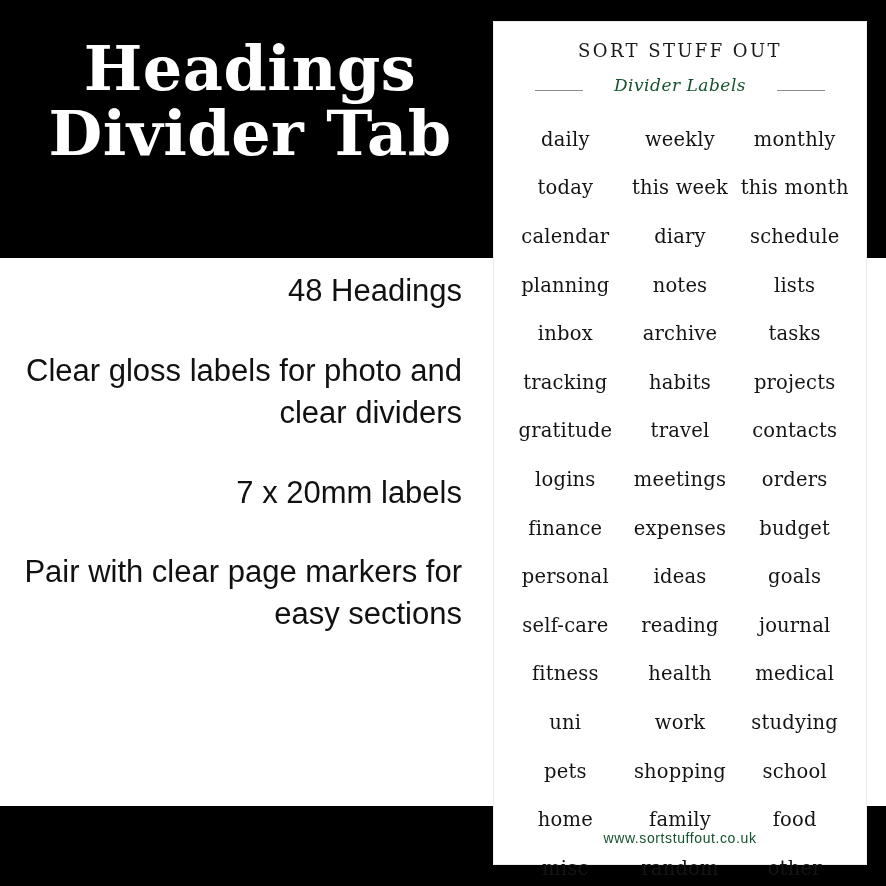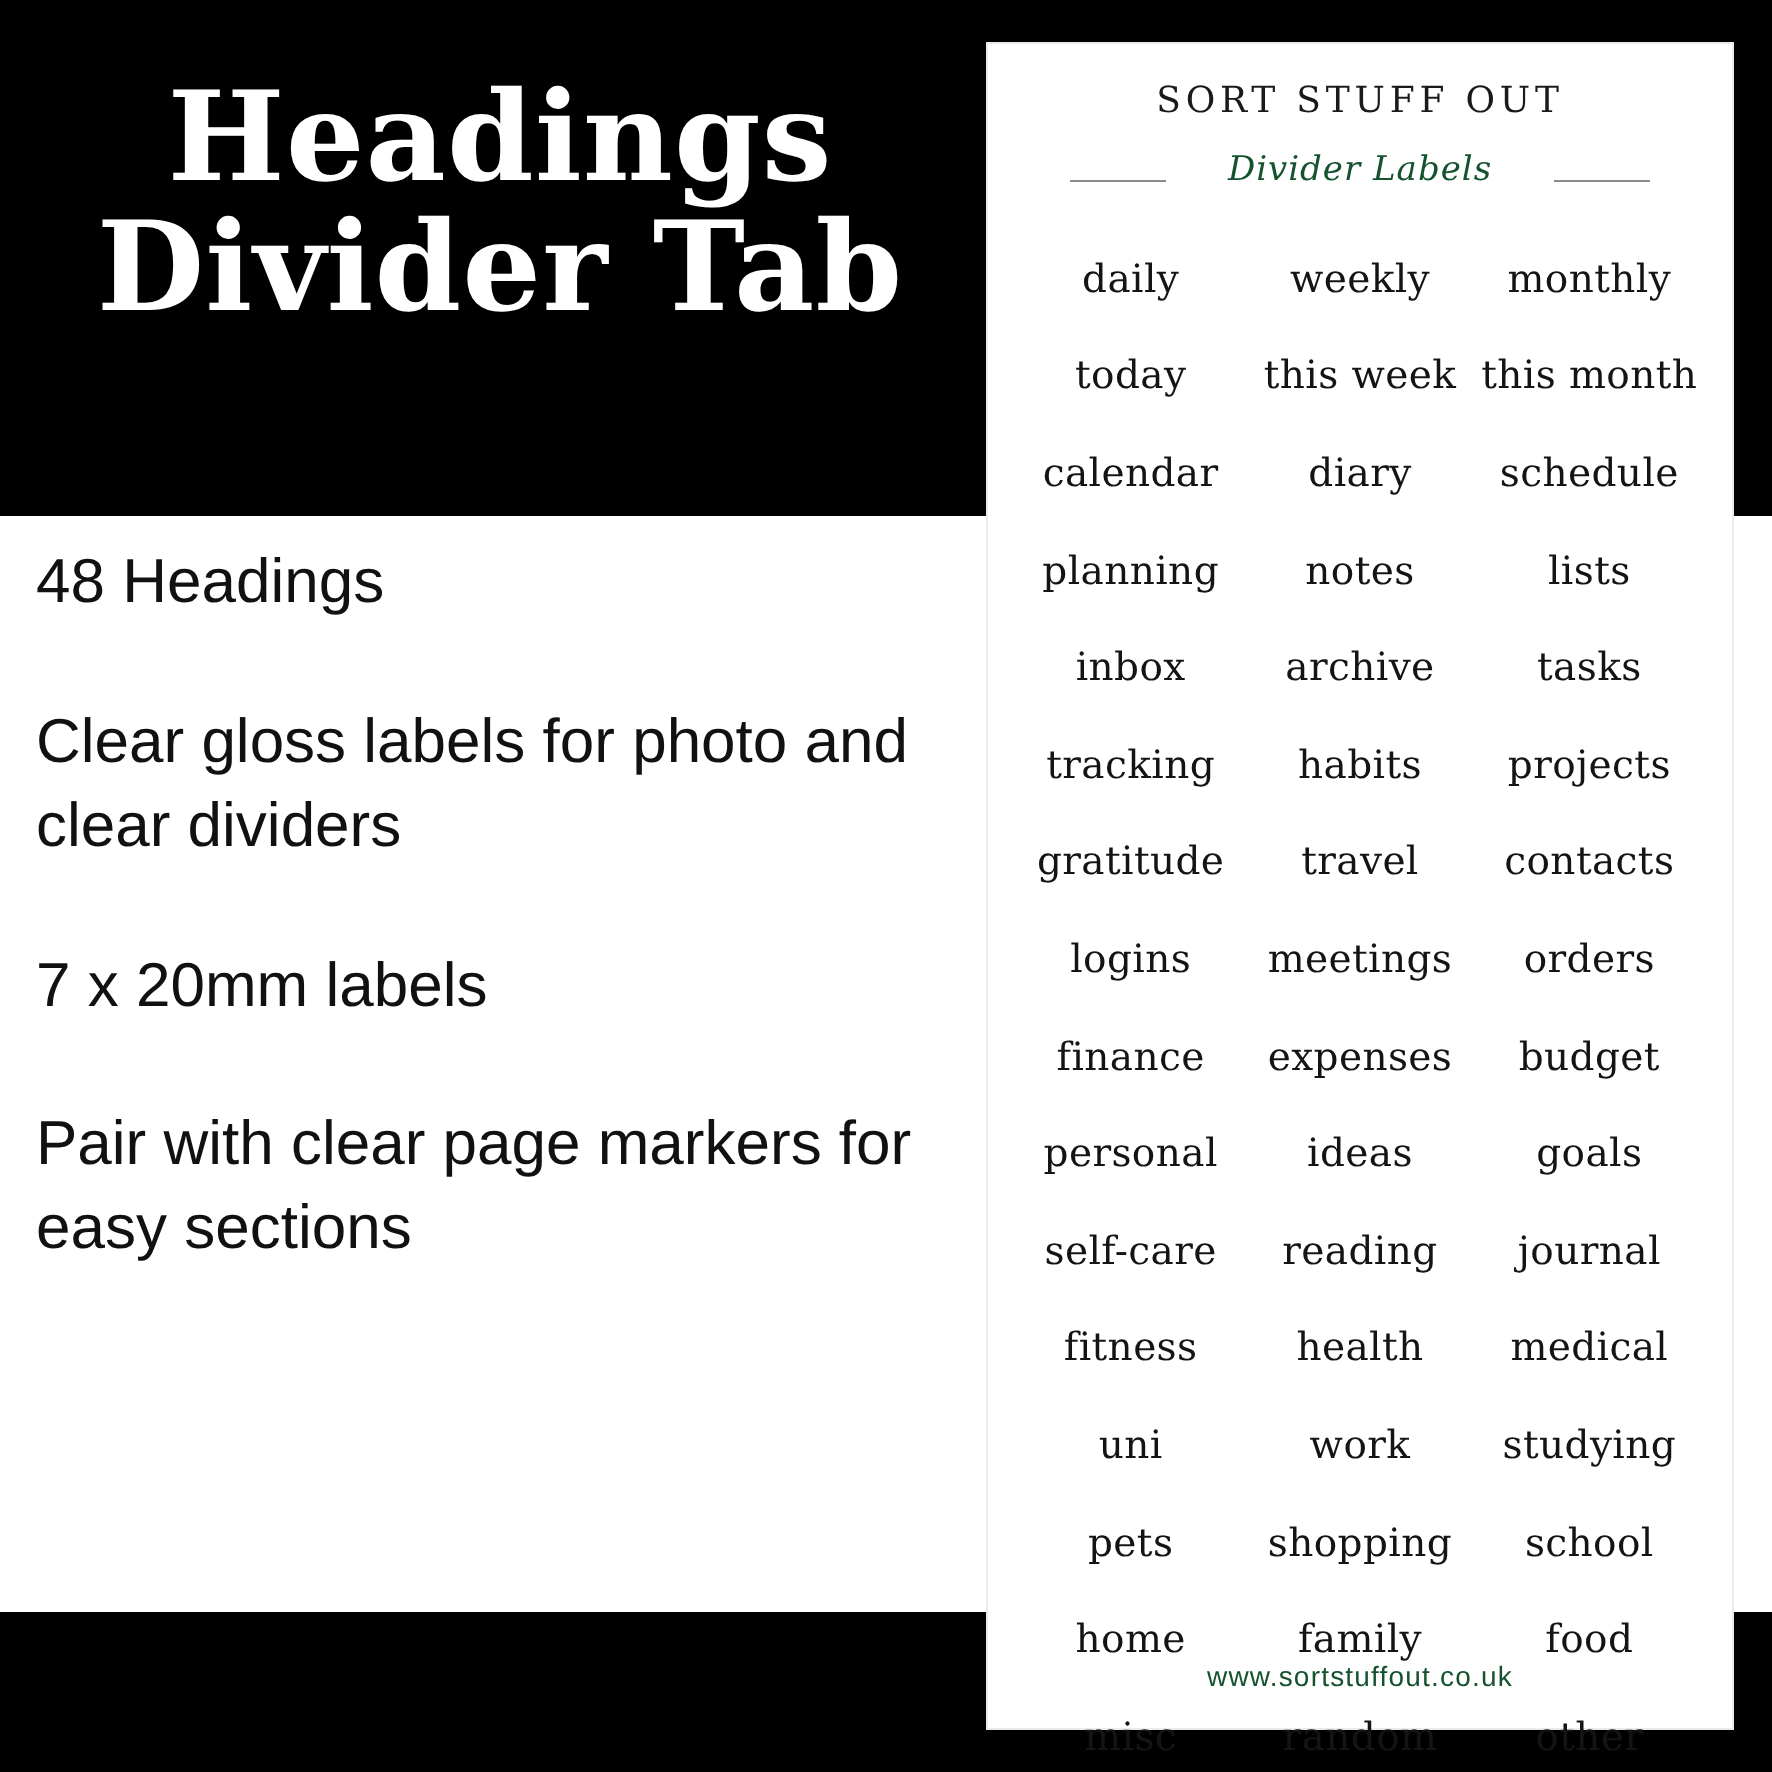--- a/index.html
+++ b/index.html
@@ -46,21 +46,21 @@
     line-height: 1.05;
     letter-spacing: 0.5px;
   }
   .title-line { display: block; }
 
   
   .info-block {
     position: absolute;
     left: 0; top: 270px;
     width: 480px;
-    text-align: left;
+    text-align: right;
     color: #111111;
     font-family: "Liberation Sans", sans-serif;
     font-size: 31px;
     line-height: 1.35;
   }
   .info-item {
     margin: 0 0 38px 0;
     padding: 0 18px;
     font-weight: 400;
   }

